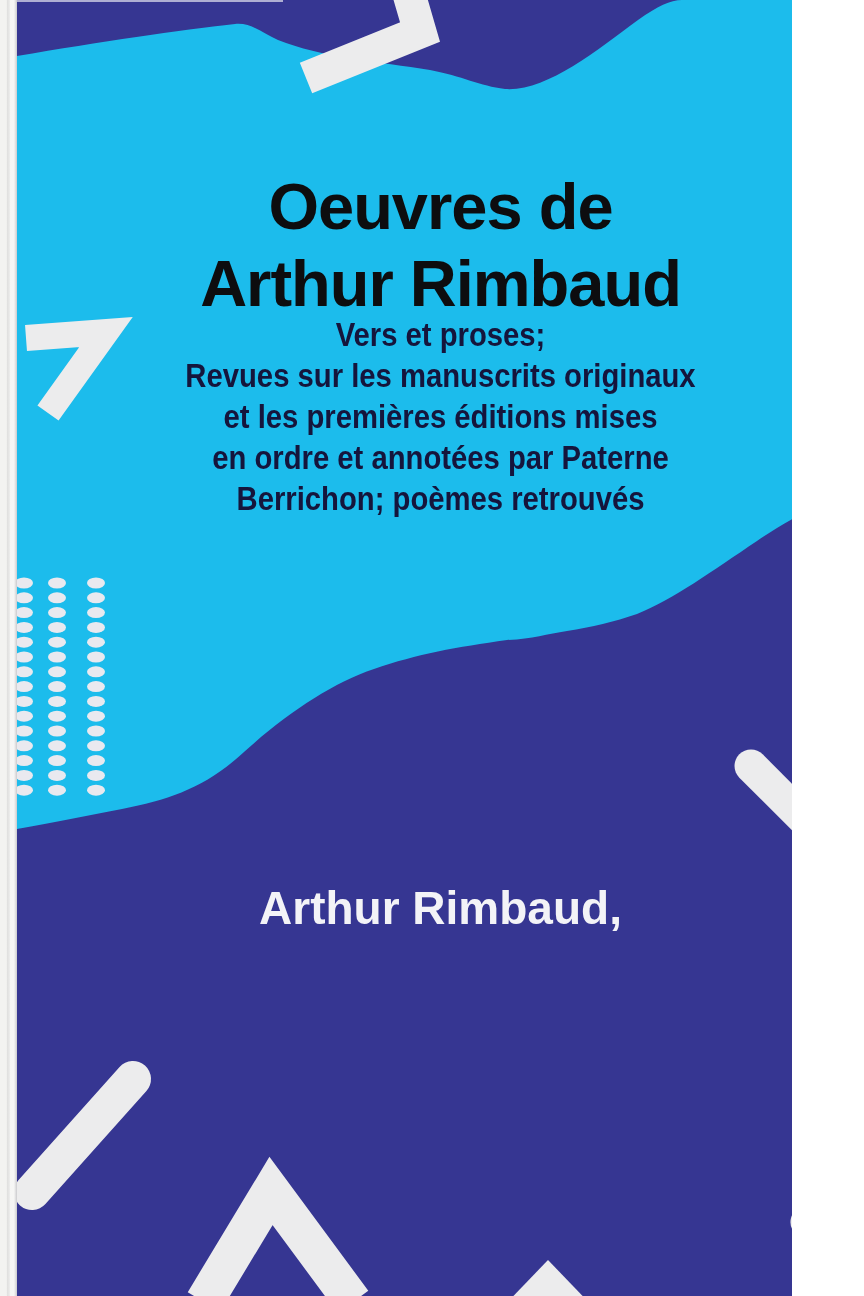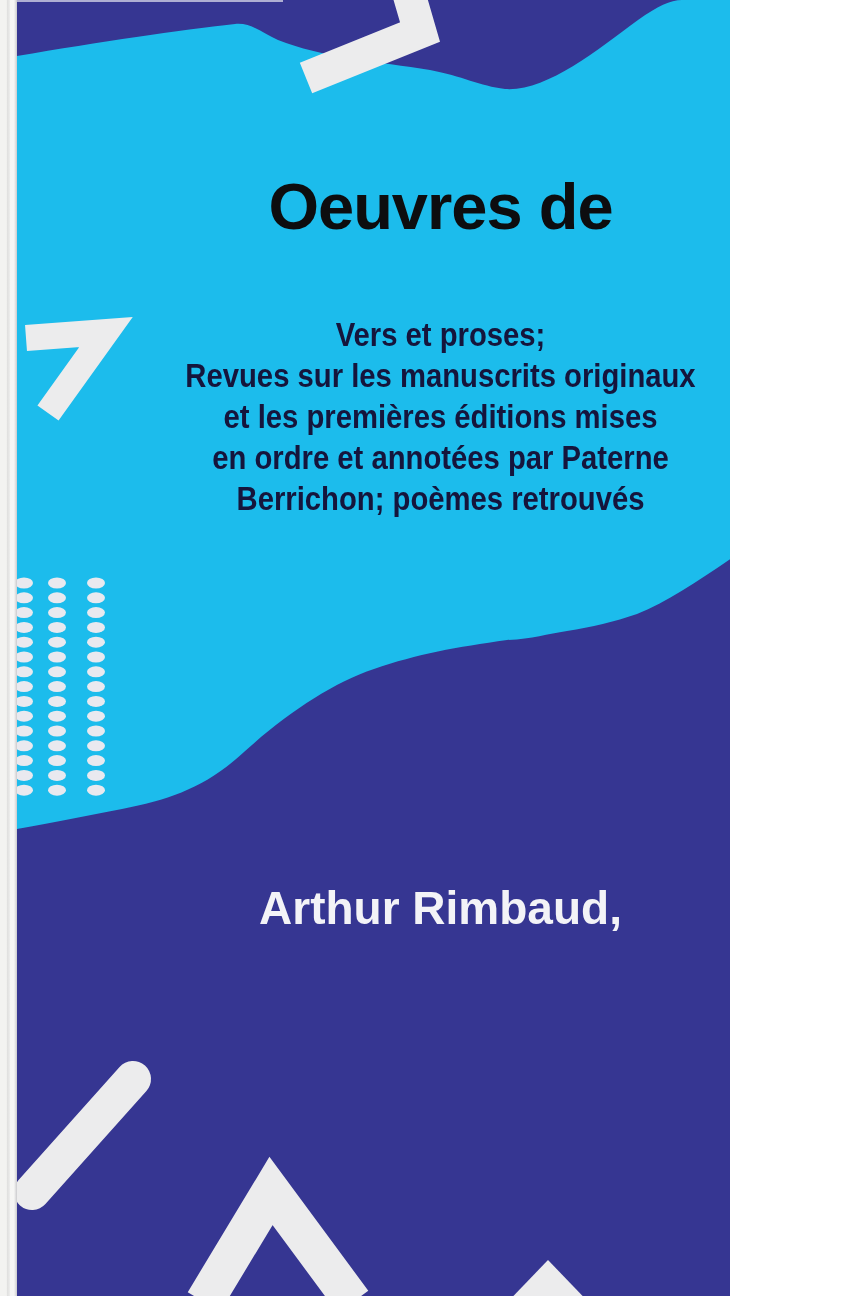--- a/index.html
+++ b/index.html
@@ -1,17 +1,17 @@
 <!DOCTYPE html>
 <html style="--bg: #363692; --wave: #1cbcec; --decor: #ececed; --dots: #e9e9ef; --title-c: #0d0d0f; --subtitle-c: #15153c; --author-c: #f3f3f7; --edge-c: #f3f3f1;"><head>
 <meta charset="utf-8">
 <style>
   html,body{margin:0;padding:0;background:#ffffff;}
   .stage{
-    position:relative;width:730px;height:1296px;overflow:hidden;
+    position:relative;width:792px;height:1296px;overflow:hidden;
     font-family:"Liberation Sans","DejaVu Sans",sans-serif;
     background:var(--bg,#363692);
   }
   .bg-svg{position:absolute;left:0;top:0;width:864px;height:1296px;display:block;z-index:0;}
   .deco-stroke{fill:none;stroke:var(--decor,#ececed);}
   .deco-fill{fill:var(--decor,#ececed);stroke:none;}
   #dots-tr ellipse,#dots-bl ellipse{fill:var(--dots,#e9e9ef);}
   .txt{position:absolute;left:17px;width:847px;text-align:center;z-index:2;font-weight:bold;}
   .title{top:168px;font-size:65px;line-height:77px;letter-spacing:-1px;color:var(--title-c,#0d0d0f);}
   .subtitle{top:314px;font-size:34px;line-height:41px;color:var(--subtitle-c,#15153c);}
@@ -143,20 +143,21 @@
         <ellipse cx="96" cy="731.0" rx="9" ry="5.5"></ellipse>
         <ellipse cx="96" cy="745.8" rx="9" ry="5.5"></ellipse>
         <ellipse cx="96" cy="760.6" rx="9" ry="5.5"></ellipse>
         <ellipse cx="96" cy="775.4" rx="9" ry="5.5"></ellipse>
         <ellipse cx="96" cy="790.2" rx="9" ry="5.5"></ellipse>
       </g>
   </svg>
 
   <div class="txt title">
     <div>Oeuvres de</div>
+    <div>Arthur Rimbaud</div>
   </div>
 
   <div class="txt subtitle">
     <div>Vers et proses;</div>
     <div>Revues sur les manuscrits originaux</div>
     <div>et les premières éditions mises</div>
     <div>en ordre et annotées par Paterne</div>
     <div>Berrichon; poèmes retrouvés</div>
   </div>
 

